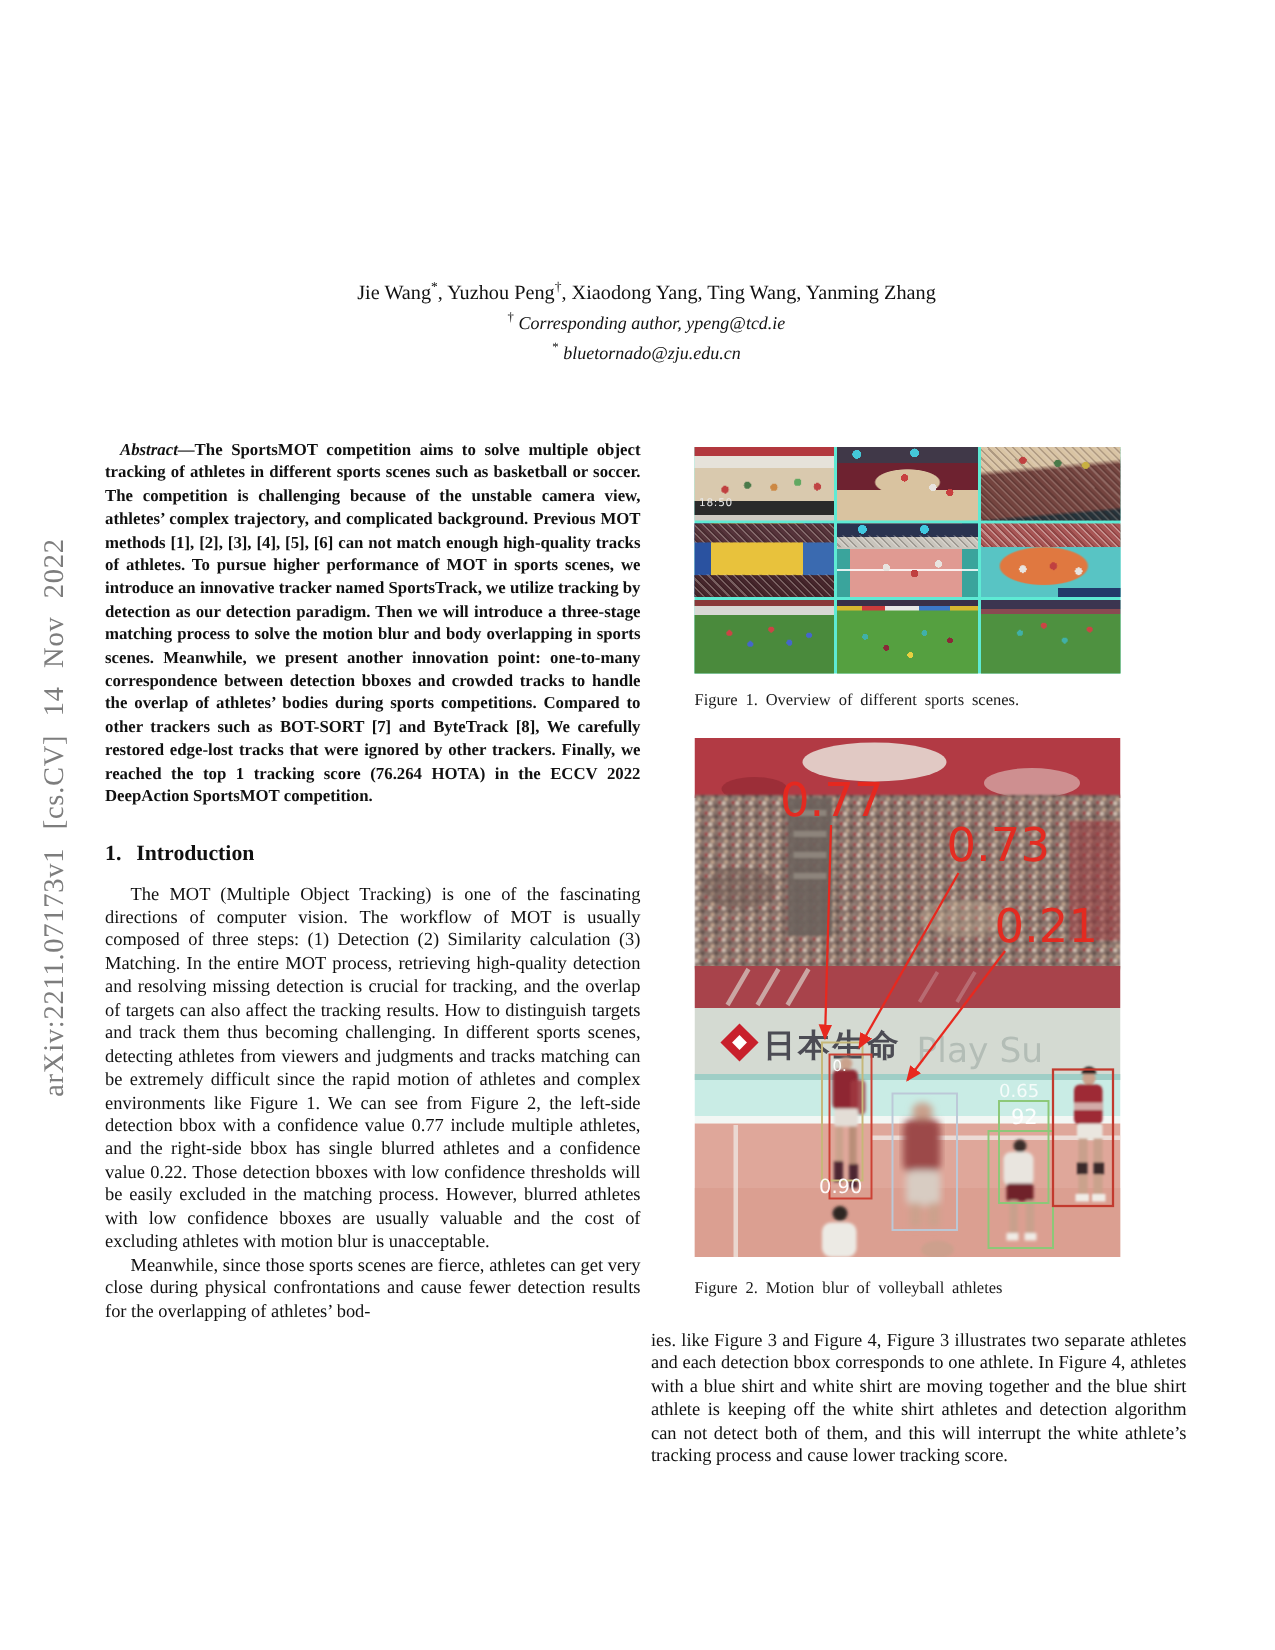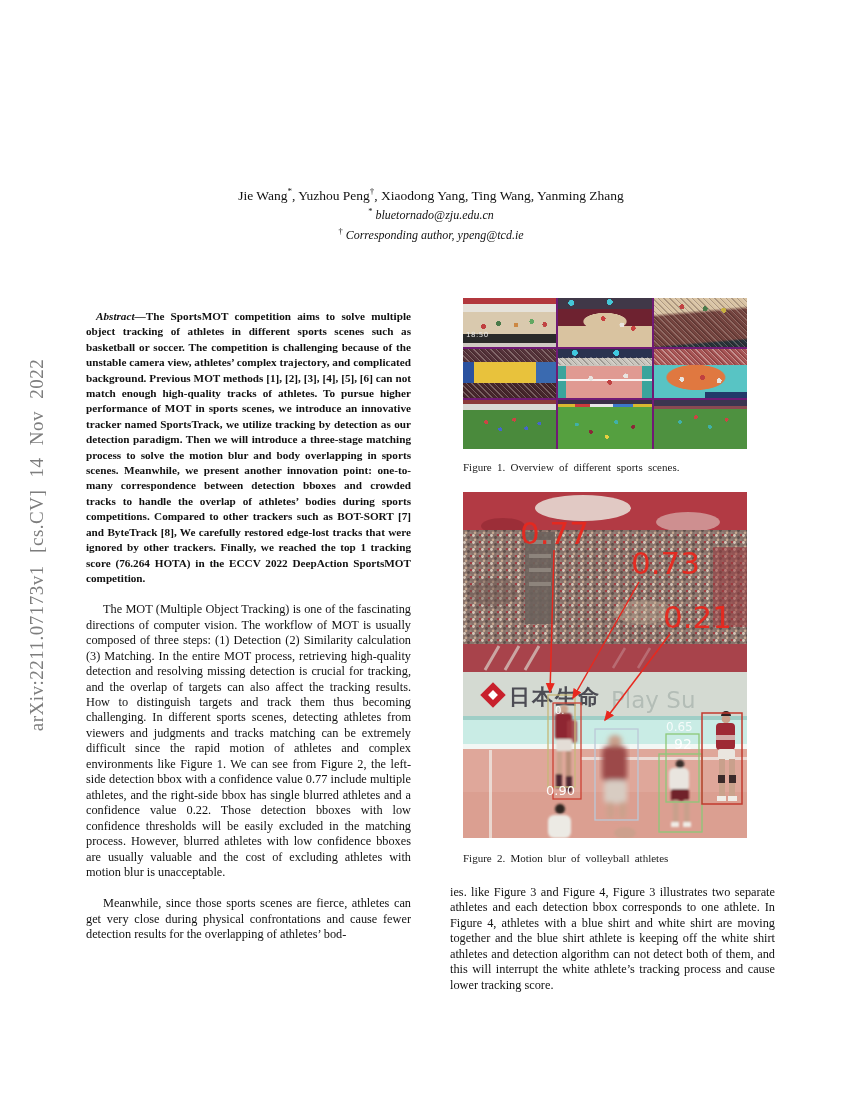--- a/index.html
+++ b/index.html
@@ -14,36 +14,36 @@
   .authors-block{position:absolute;left:72px;right:60px;top:186px;text-align:center;}
   .author-line{font-size:13.5px;}
   .author-line sup{font-size:9px;}
   .affil{font-size:12.5px;font-style:italic;margin-top:4px;}
   .email{font-size:12px;font-style:italic;margin-top:2.5px;}
   .email sup{font-size:8.5px;font-style:normal;}
   
   .col{position:absolute;top:293px;width:357px;}
   .col-left{left:70px;}
   .col-right{left:434px;}
-  p{margin:16px;}
+  p{margin:0;}
   .abstract{font-size:11.2px;font-weight:bold;line-height:15.4px;text-align:justify;text-indent:10px;}
   .abs-lead{font-style:italic;}
   .sec{margin:21px 0 11px 0;font-size:14.5px;font-weight:bold;}
   .sec .num{margin-right:10px;}
   .body{font-size:12.3px;line-height:15.45px;text-align:justify;}
   .ind{text-indent:17px;}
   
   .figwrap{margin-left:29px;width:284px;}
   .caption{margin-left:29px;width:284px;margin-top:12px;text-align:left;
         font-size:11px;word-spacing:2.5px;color:#1a1a1a;}
   .fig2wrap{margin-top:19px;}
   .cont{margin-top:21px;}
   
   .fgrid{display:grid;grid-template-columns:repeat(3,1fr);grid-template-rows:repeat(3,1fr);
-        gap:2px;width:284px;height:151px;background:#701a75;margin-top:5px;}
+        gap:2px;width:284px;height:151px;background:#5eead4;margin-top:5px;}
   .cell{position:relative;overflow:hidden;}
   .sb-text{position:absolute;left:3px;bottom:8px;font-size:7px;line-height:7px;color:#e8e8e8;
         font-family:"DejaVu Sans",sans-serif;letter-spacing:.5px;}
   .sc11{background:
     radial-gradient(2.5px 2.5px at 22% 58%,#c04040 97%,transparent),
     radial-gradient(2.5px 2.5px at 38% 52%,#4a7a4a 97%,transparent),
     radial-gradient(2.5px 2.5px at 57% 55%,#cc8844 97%,transparent),
     radial-gradient(2.5px 2.5px at 74% 48%,#62a862 97%,transparent),
     radial-gradient(2.5px 2.5px at 88% 54%,#c04444 97%,transparent),
     linear-gradient(#b2383e 0 12%,#e6e2da 12% 28%,#d9c9ae 28% 74%,#2a2a2a 74% 92%,#cfcac2 92% 100%);}
@@ -111,26 +111,27 @@
 </head>
 <body>
 
 <div class="page">
 
   <div class="arxiv-note">arXiv:2211.07173v1 [cs.CV] 14 Nov 2022</div>
 
 
   <div class="authors-block">
     <div class="author-line"><span>Jie Wang</span><sup>*</sup><span>, Yuzhou Peng</span><sup>†</sup><span>, Xiaodong Yang, Ting Wang, Yanming Zhang</span></div>
+    <div class="email"><sup>†</sup><span> Corresponding author, ypeng@tcd.ie</span></div>
     <div class="email"><sup>*</sup><span> bluetornado@zju.edu.cn</span></div>
-    <div class="email"><sup>†</sup><span> Corresponding author, ypeng@tcd.ie</span></div>
   </div>
 
   <div class="col col-left">
     <p class="abstract"><span class="abs-lead">Abstract</span><span>—The SportsMOT competition aims to solve multiple object tracking of athletes in different sports scenes such as basketball or soccer. The competition is challenging because of the unstable camera view, athletes’ complex trajectory, and complicated background. Previous MOT methods [1], [2], [3], [4], [5], [6] can not match enough high-quality tracks of athletes. To pursue higher performance of MOT in sports scenes, we introduce an innovative tracker named SportsTrack, we utilize tracking by detection as our detection paradigm. Then we will introduce a three-stage matching process to solve the motion blur and body overlapping in sports scenes. Meanwhile, we present another innovation point: one-to-many correspondence between detection bboxes and crowded tracks to handle the overlap of athletes’ bodies during sports competitions. Compared to other trackers such as BOT-SORT [7] and ByteTrack [8], We carefully restored edge-lost tracks that were ignored by other trackers. Finally, we reached the top 1 tracking score (76.264 HOTA) in the ECCV 2022 DeepAction SportsMOT competition.</span></p>
+    <h2 class="sec"><span class="num">1.</span><span>Introduction</span></h2>
     <p class="body ind">The MOT (Multiple Object Tracking) is one of the fascinating directions of computer vision. The workflow of MOT is usually composed of three steps: (1) Detection (2) Similarity calculation (3) Matching. In the entire MOT process, retrieving high-quality detection and resolving missing detection is crucial for tracking, and the overlap of targets can also affect the tracking results. How to distinguish targets and track them thus becoming challenging. In different sports scenes, detecting athletes from viewers and judgments and tracks matching can be extremely difficult since the rapid motion of athletes and complex environments like Figure 1. We can see from Figure 2, the left-side detection bbox with a confidence value 0.77 include multiple athletes, and the right-side bbox has single blurred athletes and a confidence value 0.22. Those detection bboxes with low confidence thresholds will be easily excluded in the matching process. However, blurred athletes with low confidence bboxes are usually valuable and the cost of excluding athletes with motion blur is unacceptable.</p>
     <p class="body ind">Meanwhile, since those sports scenes are fierce, athletes can get very close during physical confrontations and cause fewer detection results for the overlapping of athletes’ bod-</p>
   </div>
 
   <div class="col col-right">
 
     <div class="figwrap">
       <div class="fgrid">
         <div class="cell sc11">
             <span class="sb-text">18:50</span>

